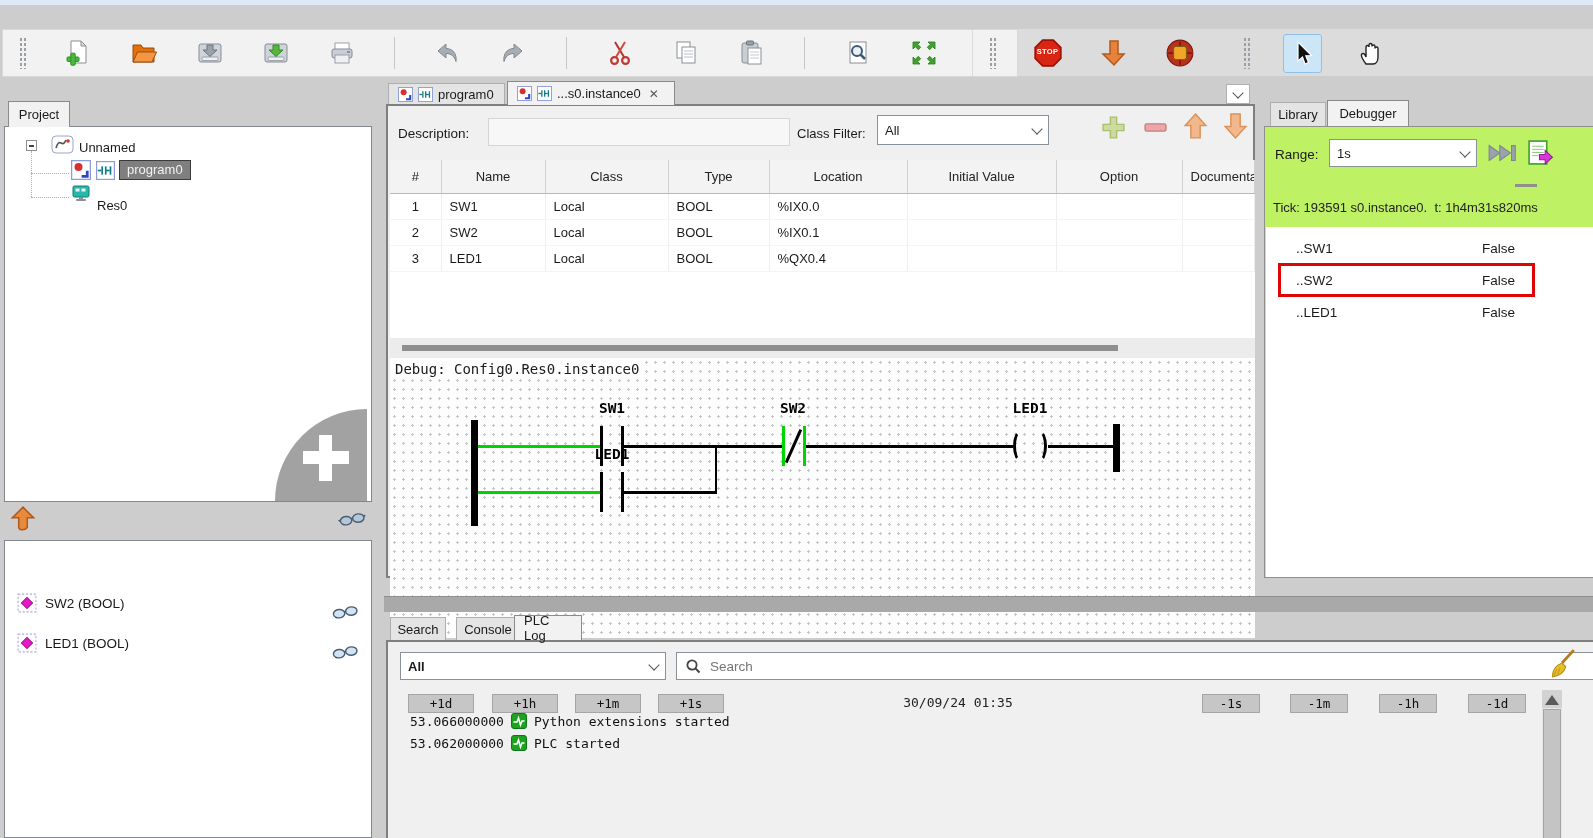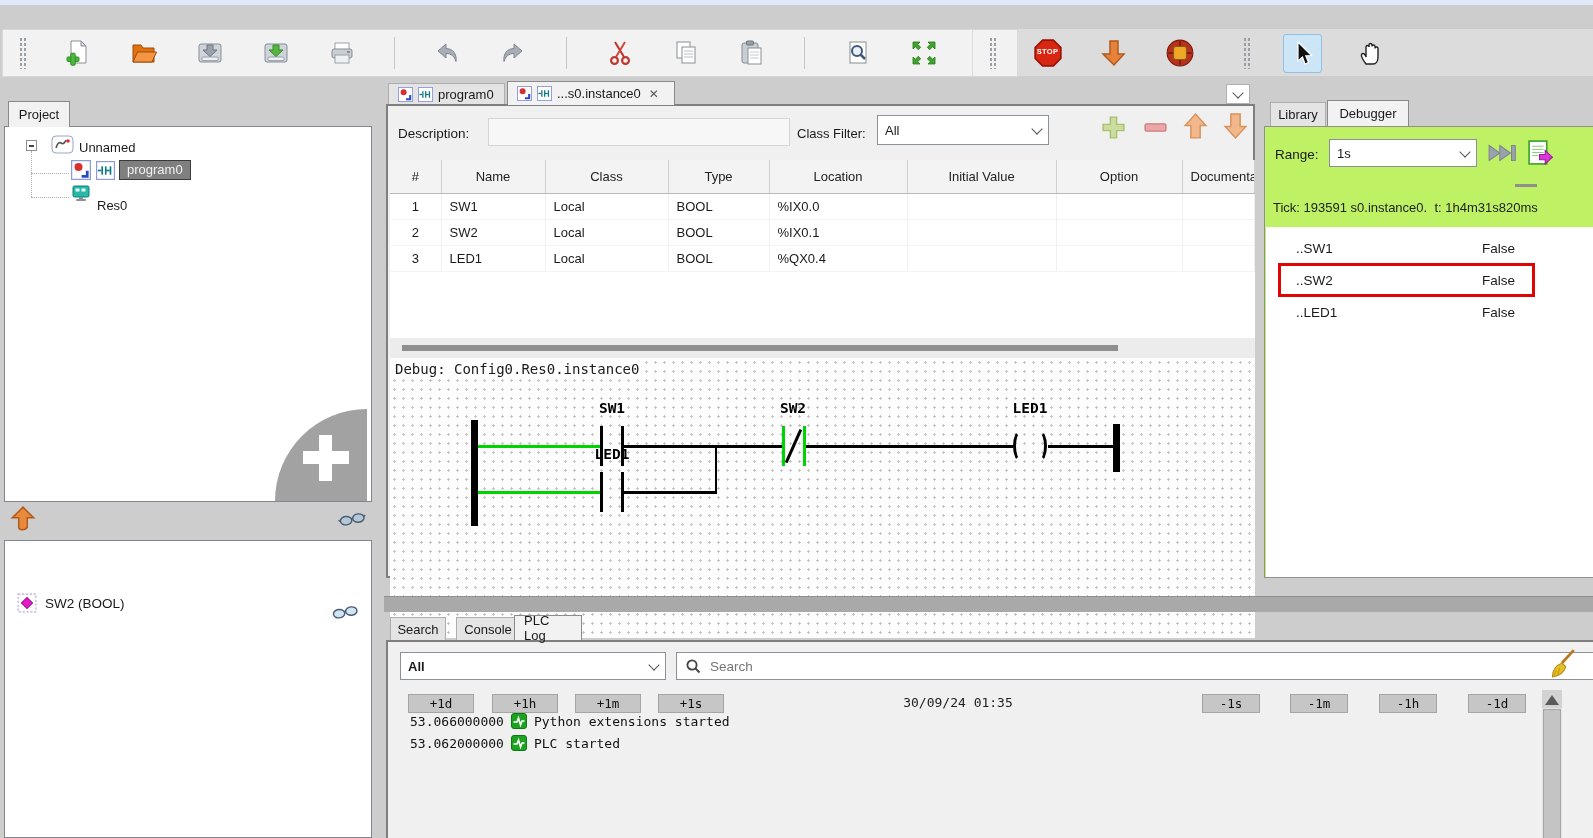--- a/index.html
+++ b/index.html
@@ -270,20 +270,34 @@
         </svg>
       <span class="abs" style="left:40px;top:9px;font-size:13.5px;">SW2 (BOOL)</span>
       <svg class="abs" style="right:12px;top:18px;" width="28" height="15" viewBox="0 0 26 13">
           <g transform="rotate(-6 13 7)" fill="rgba(150,195,230,0.45)" stroke="#4a5d75" stroke-width="1.3">
             <ellipse cx="7.5" cy="7" rx="5.3" ry="3.9"></ellipse>
             <ellipse cx="19" cy="5.8" rx="5.3" ry="3.9"></ellipse>
             <path d="M12.6 6.4 Q13.3 4.4 14 5.8" fill="none"></path>
           </g>
         </svg>
     </div>
+    <div class="abs" style="left:0;top:86px;width:366px;height:40px;">
+      <svg class="abs" style="left:12px;top:6px;" width="20" height="20" viewBox="0 0 18 18">
+          <rect x="1" y="1" width="16" height="16" fill="#fff" stroke="#b8a8e0" stroke-dasharray="2 1.5"></rect>
+          <rect x="5.5" y="5.5" width="7" height="7" fill="#e818c8" stroke="#a81090" transform="rotate(45 9 9)"></rect>
+        </svg>
+      <span class="abs" style="left:40px;top:9px;font-size:13.5px;">LED1 (BOOL)</span>
+      <svg class="abs" style="right:12px;top:18px;" width="28" height="15" viewBox="0 0 26 13">
+          <g transform="rotate(-6 13 7)" fill="rgba(150,195,230,0.45)" stroke="#4a5d75" stroke-width="1.3">
+            <ellipse cx="7.5" cy="7" rx="5.3" ry="3.9"></ellipse>
+            <ellipse cx="19" cy="5.8" rx="5.3" ry="3.9"></ellipse>
+            <path d="M12.6 6.4 Q13.3 4.4 14 5.8" fill="none"></path>
+          </g>
+        </svg>
+    </div>
   </div>
 
   <div class="tab" style="left:388px;top:83px;width:117px;height:22px;">
     <svg width="15" height="15" viewBox="0 0 16 16">
         <rect x="0.5" y="0.5" width="15" height="15" fill="#fff" stroke="#8f9bd8"></rect>
         <circle cx="6" cy="5.5" r="3.2" fill="#d83030"></circle>
         <path d="M8.5 13 h4.5 v-4.5" fill="none" stroke="#2848c8" stroke-width="2.2"></path>
       </svg>
     <svg width="15" height="15" viewBox="0 0 16 16">
         <rect x="0.5" y="0.5" width="15" height="15" fill="#fff" stroke="#8f9bd8"></rect>

